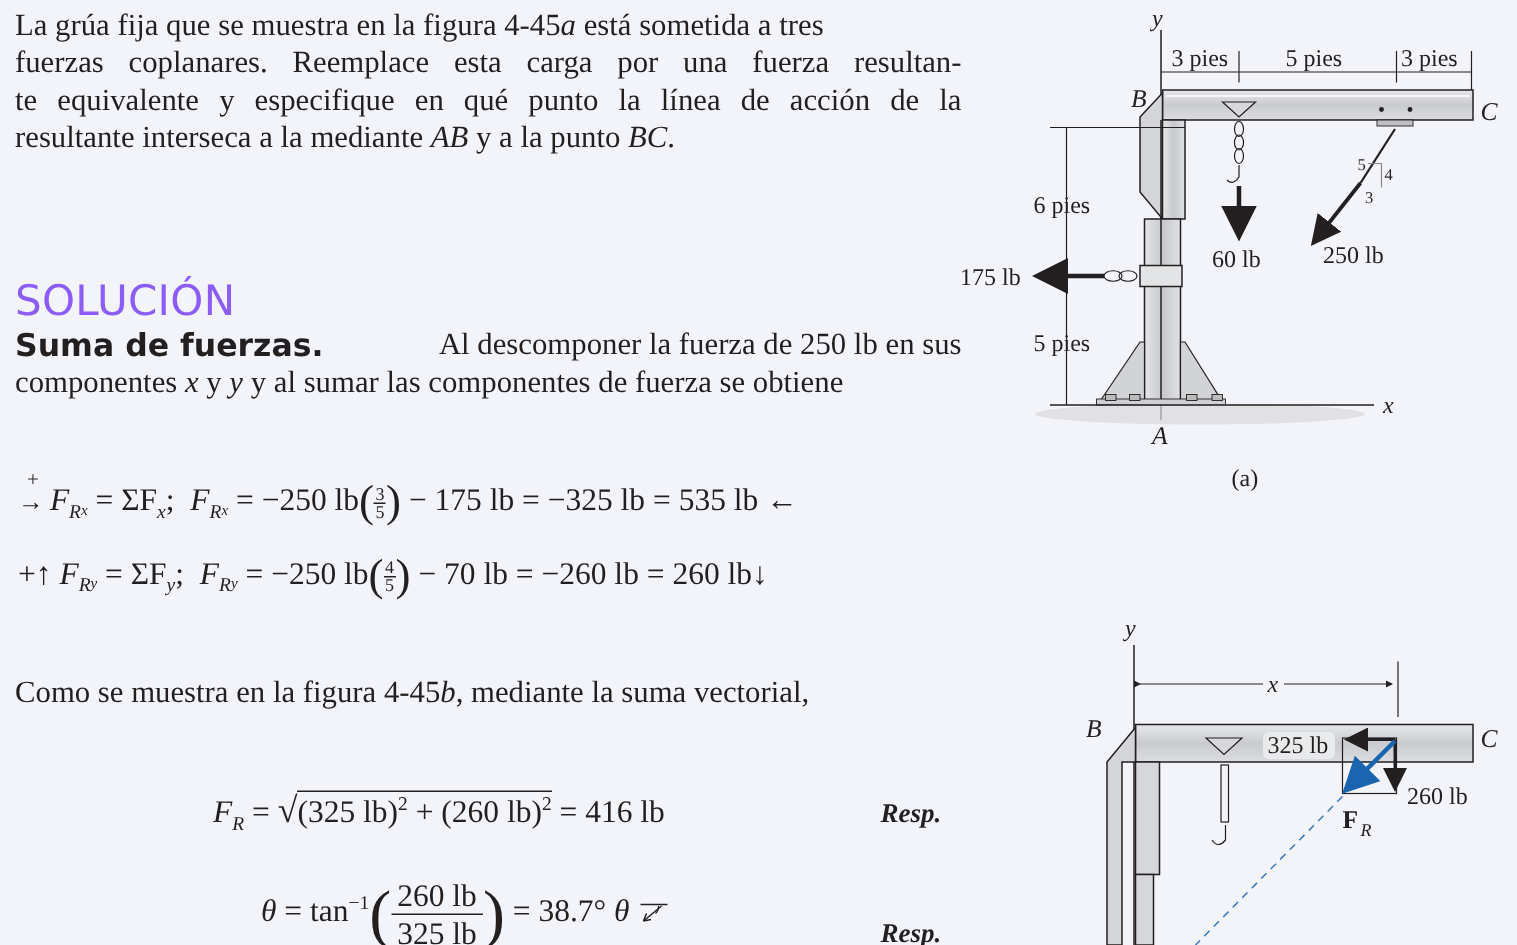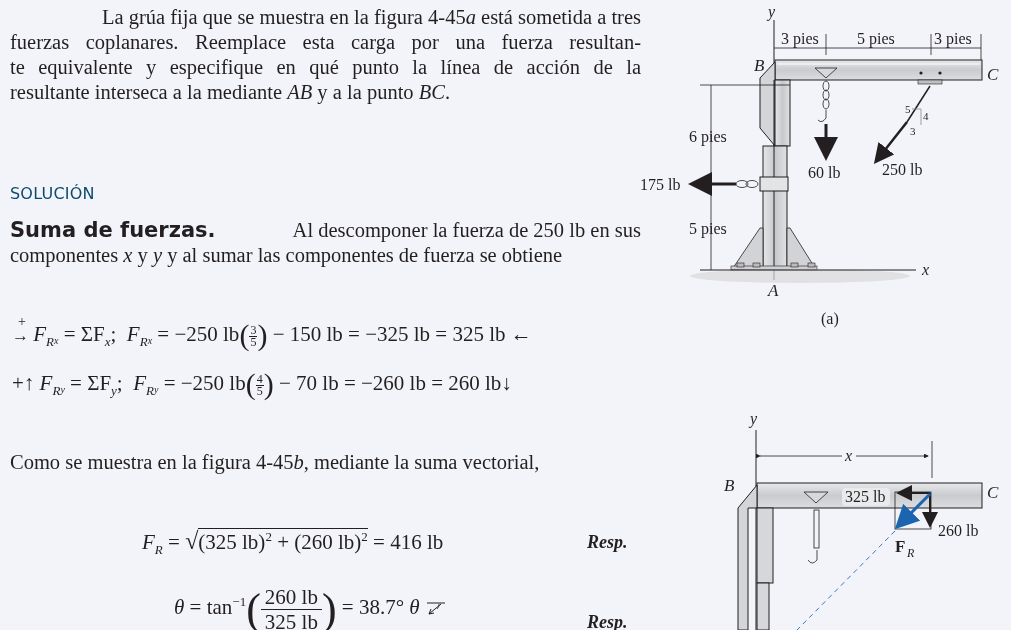--- a/index.html
+++ b/index.html
@@ -6,21 +6,21 @@
   body {
     width:1011px; height:630px; overflow:hidden; position:relative;
     background:#f3f4f9; color:#231f20;
     font-family:"Liberation Serif", "DejaVu Serif", serif;
   }
   .abs { position:absolute; }
   .para { font-size:20.5px; line-height:25px; text-align:justify; }
   .it { font-style:italic; }
   .sol {
     font-family:"DejaVu Sans", "Liberation Sans", sans-serif;
-    color:#0c4a6e; font-size:16px; letter-spacing:0.2px;
+    color:#8b5cf6; font-size:28px; letter-spacing:0.2px;
   }
   .bold-sans {
     font-family:"DejaVu Sans", "Liberation Sans", sans-serif;
     font-weight:bold; font-size:21px;
   }
   .eq { font-size:21px; white-space:nowrap; }
   .sub { font-size:13px; vertical-align:-5px; font-style:italic; }
   .subsub { font-size:10px; vertical-align:-3px; font-style:italic; }
   .frac { display:inline-block; vertical-align:middle; text-align:center; font-size:12px; line-height:11px; }
   .frac .n { display:block; border-bottom:1px solid #231f20; padding:0 1px; }
@@ -30,21 +30,21 @@
   .sqrt-bar { border-top:1.3px solid #231f20; padding-top:1px; }
   .bigfrac { display:inline-block; vertical-align:middle; text-align:center; }
   .bigfrac .n { display:block; border-bottom:1.3px solid #231f20; padding:0 4px; line-height:24px; }
   .bigfrac .d { display:block; line-height:24px; }
   svg text { font-family:"Liberation Serif", "DejaVu Serif", serif; fill:#231f20; }
 </style>
 </head>
 <body>
 
 <div class="abs para" style="left:10px; top:5px; width:631px;">
-  <div style="display:flex; justify-content:flex-end;">
+  <div style="display:flex; justify-content:flex-start;">
     <span><span>La grúa fija que se muestra en la figura 4-45</span><span class="it">a</span><span> está sometida a tres</span></span>
   </div>
   <div style="text-align:justify; text-align-last:justify;">fuerzas coplanares. Reemplace esta carga por una fuerza resultan-</div>
   <div style="text-align:justify; text-align-last:justify;">te equivalente y especifique en qué punto la línea de acción de la</div>
   <div>
     <span>resultante interseca a la mediante </span><span class="it">AB</span><span> y a la punto </span><span class="it">BC</span><span>.</span>
   </div>
 </div>
 
 <div class="abs sol" style="left:10px; top:184px;">SOLUCIÓN</div>
@@ -63,21 +63,21 @@
   <span style="font-size:17px;">
     <span style="position:relative; display:inline-block;">
       <span style="position:absolute; left:6px; top:-12px; font-size:14px;">+</span>
       <span>→</span>
     </span>
   </span>
   <span class="it">F</span><span class="sub">R</span><span class="subsub">x</span>
   <span> = ΣF</span><span class="sub">x</span><span>;&nbsp;</span>
   <span class="it">F</span><span class="sub">R</span><span class="subsub">x</span>
   <span>= −250 lb</span><span class="paren">(</span><span class="frac"><span class="n">3</span><span class="d">5</span></span><span class="paren">)</span>
-  <span>− 150 lb = −325 lb = 325 lb ←</span>
+  <span>− 175 lb = −325 lb = 535 lb ←</span>
 </div>
 
 <div class="abs eq" style="left:12px; top:367px;">
   <span>+↑</span>
   <span class="it">F</span><span class="sub">R</span><span class="subsub">y</span>
   <span> = ΣF</span><span class="sub">y</span><span>;&nbsp;</span>
   <span class="it">F</span><span class="sub">R</span><span class="subsub">y</span>
   <span>= −250 lb</span><span class="paren">(</span><span class="frac"><span class="n">4</span><span class="d">5</span></span><span class="paren">)</span>
   <span>− 70 lb = −260 lb = 260 lb↓</span>
 </div>

